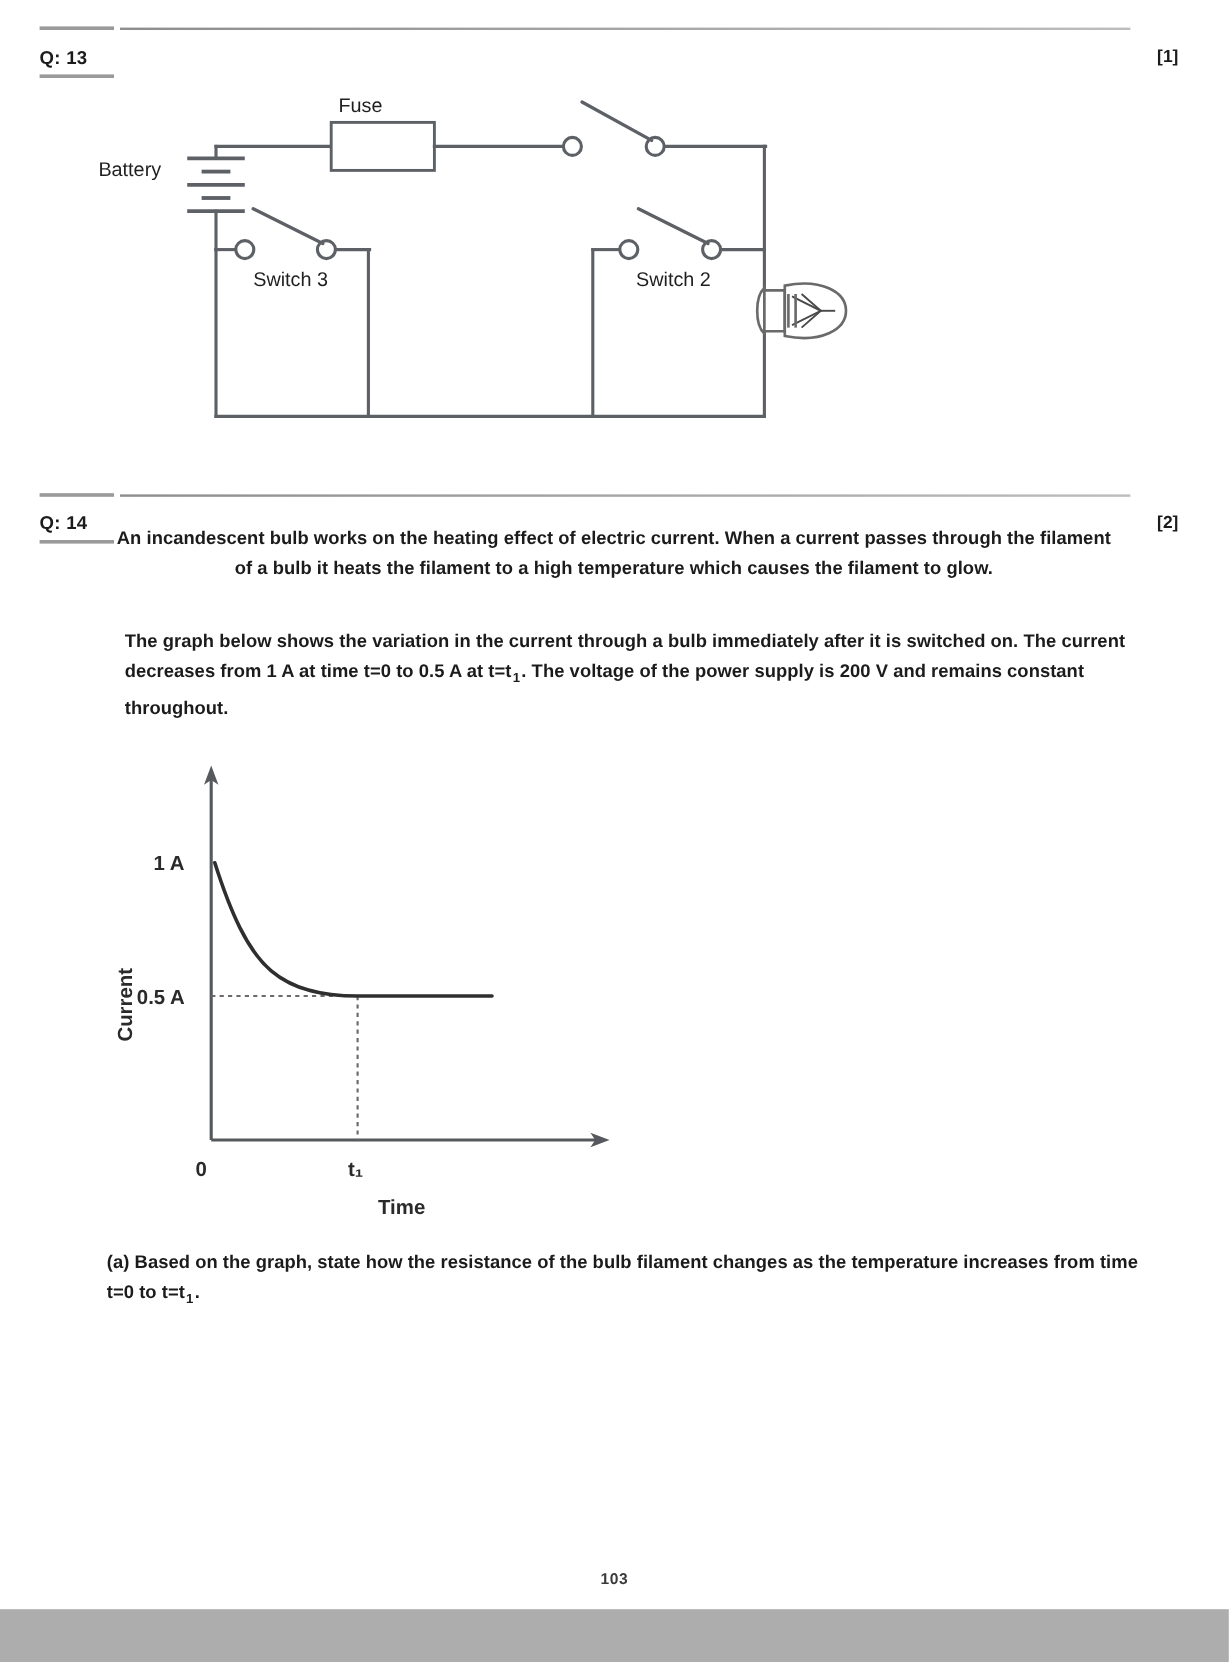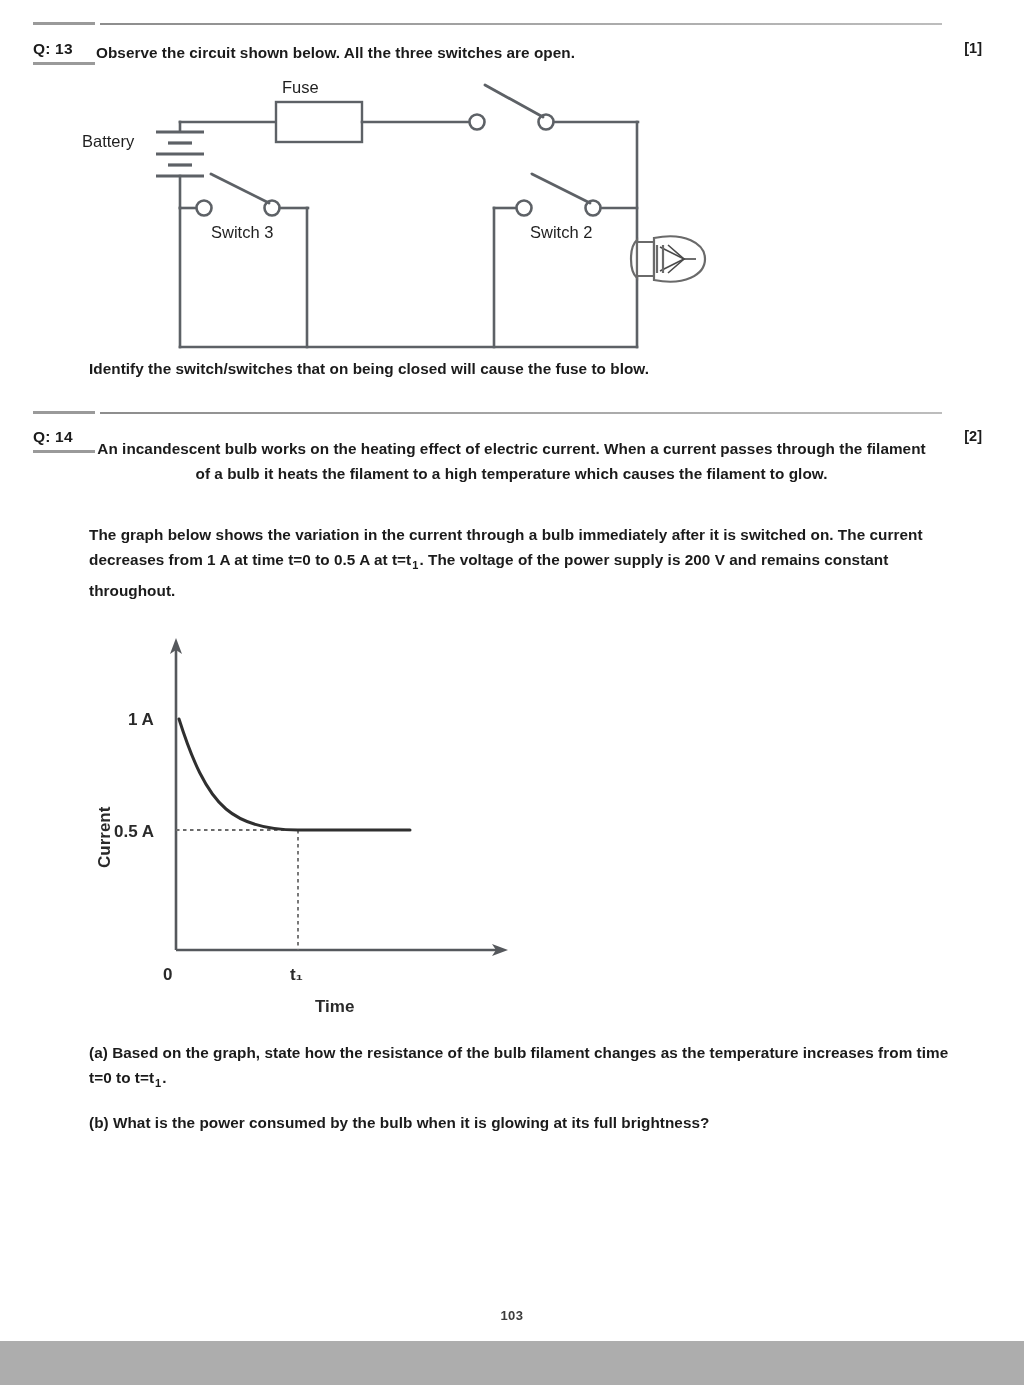--- a/index.html
+++ b/index.html
@@ -136,21 +136,20 @@
 <div class="page">
 
   <div class="rule-group" style="top:22px;">
     <div class="rule-short"></div>
     <div class="rule-long"></div>
   </div>
 
   <div class="qnum" style="left:33px; top:40px;">Q: 13</div>
   <div class="qnum-underline" style="top:62px;"></div>
 
-  <div class="qtext" style="left:96px; top:40px; width:820px;">Observe the circuit shown below. All the three switches are open.</div>
 
   <div class="marks" style="top:40px;">[1]</div>
 
   <div class="figure-circuit">
     <svg width="650" height="240" viewBox="0 0 650 240" xmlns="http://www.w3.org/2000/svg">
 
       <path class="wire" d="M 100 47 L 196 47"></path>
       <rect class="boxline" x="196" y="27" width="86" height="40"></rect>
       <path class="wire" d="M 282 47 L 390 47"></path>
 
@@ -198,35 +197,34 @@
                                      C 625 200, 604 211, 574 205 Z"></path>
         <path class="bulbfil" d="M 580 172 L 604 184 L 580 196"></path>
         <path class="bulbfil" d="M 588 170 L 604 184 L 588 198"></path>
         <path class="bulbfil" d="M 604 184 L 616 184"></path>
         <path class="bulbstroke" d="M 577 170 L 577 198"></path>
         <path class="bulbstroke" d="M 583 170 L 583 198"></path>
       </g>
     </svg>
   </div>
 
-  <div class="qtext" style="left:89px; top:356px; width:860px;">Identify the switch/switches that on being closed will cause the fuse to blow.</div>
 
   <div class="rule-group" style="top:411px;">
     <div class="rule-short"></div>
     <div class="rule-long"></div>
   </div>
 
   <div class="qnum" style="left:33px; top:428px;">Q: 14</div>
   <div class="qnum-underline" style="top:450px;"></div>
 
   <div class="qtext" style="left:89px; top:436px; width:845px;text-align:center;">An incandescent bulb works on the heating effect of electric current. When a current passes through the filament of a bulb it heats the filament to a high temperature which causes the filament to glow.</div>
 
   <div class="marks" style="top:428px;">[2]</div>
 
-  <div class="qtext" style="left:89px; top:522px; width:880px;">
+  <div class="qtext" style="left:104px; top:522px; width:880px;">
     <span>The graph below shows the variation in the current through a bulb immediately after it</span>
     <span>is switched on. The current decreases from 1 A at time t=0 to 0.5 A at t=t</span><sub>1</sub><span>. The</span>
     <span>voltage of the power supply is 200 V and remains constant throughout.</span>
   </div>
 
   <div class="figure-graph">
     <svg width="470" height="400" viewBox="0 0 470 400" xmlns="http://www.w3.org/2000/svg">
 
       <path class="axis" d="M 96 330 L 96 28"></path>
       <path d="M 96 18 L 90 34 L 96 30 L 102 34 Z" fill="#55585c"></path>
@@ -249,18 +247,17 @@
       <text class="glabel" x="235" y="392">Time</text>
       <text class="glabel" x="0" y="0" transform="translate(30,248) rotate(-90)">Current</text>
     </svg>
   </div>
 
   <div class="qtext" style="left:89px; top:1040px; width:880px;">
     <span>(a) Based on the graph, state how the resistance of the bulb filament changes as the</span>
     <span>temperature increases from time t=0 to t=t</span><sub>1</sub><span>.</span>
   </div>
 
-  <div class="qtext" style="left:89px; top:1110px; width:880px;">(b) What is the power consumed by the bulb when it is glowing at its full brightness?</div>
 
   <div class="page-number">103</div>
 </div>
 
 <div class="footer-band"></div>
 
 </body></html>

